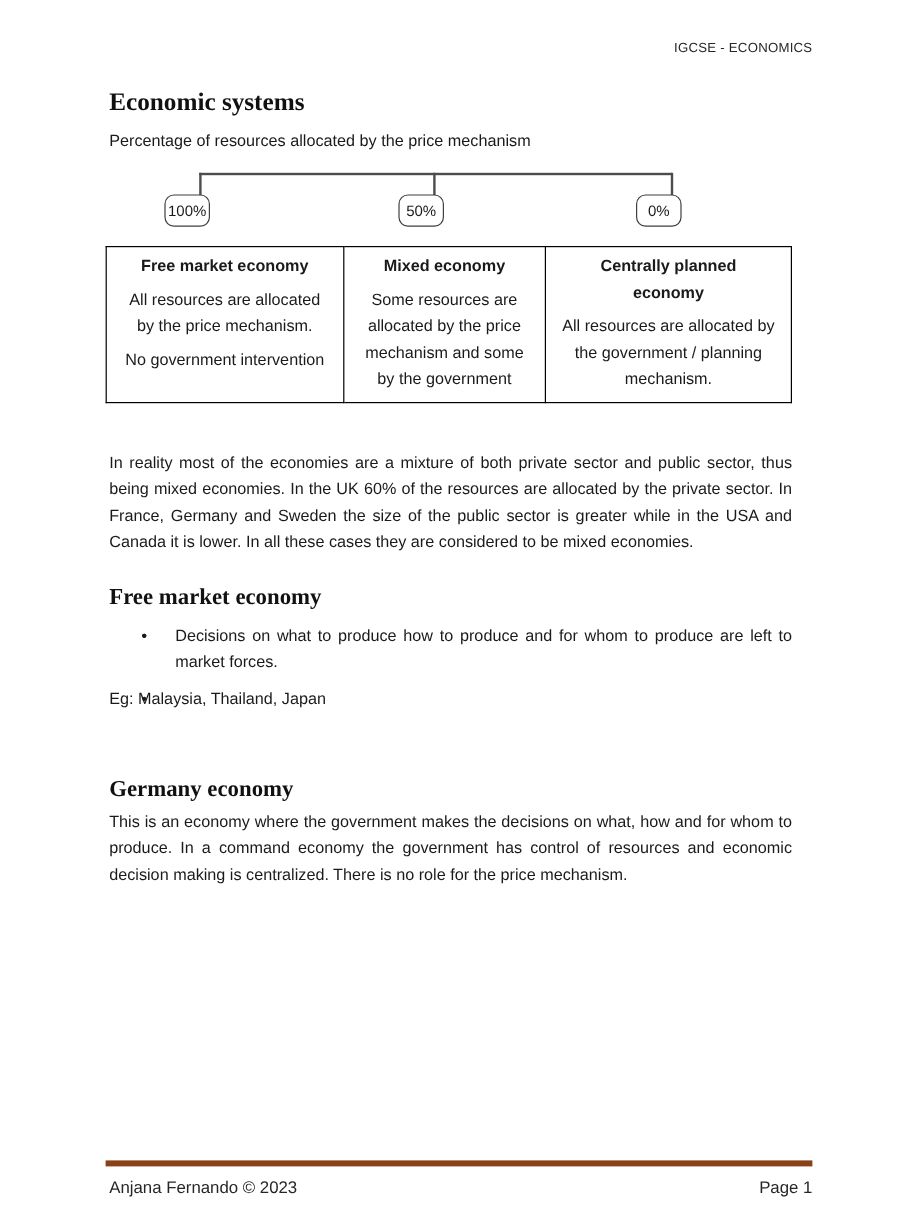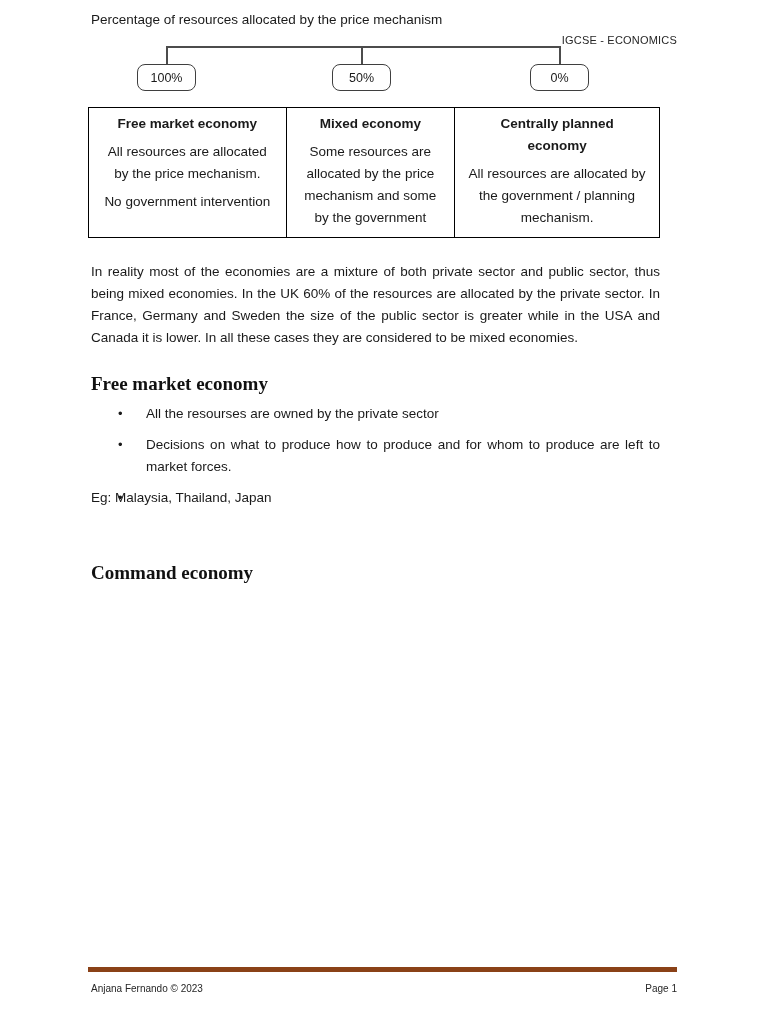--- a/index.html
+++ b/index.html
@@ -44,21 +44,21 @@
   .diagram { position: relative; height: 72px; margin-top: 4px; }
   .dline { position: absolute; background: #4c4c4c; }
   .dline.h { height: 1.5px; top: 11px; left: 75px; width: 394px; }
   .dline.v { width: 1.5px; top: 11px; height: 19px; }
   .stub-1 { left: 75px; }
   .stub-2 { left: 270px; }
   .stub-3 { left: 468px; }
   .dnode {
     position: absolute;
     top: 29px;
-    width: 59px; height: 27px;
+    width: 38px; height: 27px;
     border: 1.4px solid #3f3f3f;
     border-radius: 8px;
     background: #fff;
     display: flex; align-items: center; justify-content: center;
     font-size: 12.5px;
     color: #1a1a1a;
   }
   .node-1 { left: 46px; }
   .node-2 { left: 241px; }
   .node-3 { left: 439px; }
@@ -75,21 +75,21 @@
     text-align: center;
     padding: 5px 10px 8px 10px;
   }
   td.col-1 { width: 190px; }
   td.col-2 { width: 162px; }
   td.col-3 { width: 197px; }
   .cell-title { font-weight: bold; }
   td.col-3 .cell-title { max-width: 130px; margin: 0 auto; }
   .cell-para { margin-top: 6px; }
   
-  .reality { margin-top: 23px; }
+  .reality { margin-top: 39px; }
   h2.section-heading {
     font-family: "Liberation Serif", serif;
     font-weight: bold;
     font-size: 19px;
     line-height: 24px;
     color: #111;
   }
   .h-free { margin-top: 23px; }
   .h-cmd  { margin-top: 52px; }
   ul.bullet-list { list-style: none; margin-top: 7px; }
@@ -112,33 +112,34 @@
   .footer-rule {
     position: absolute;
     left: 88px; top: 967px;
     width: 589px; height: 5px;
     background: #8a4117;
   }
   .doc-footer {
     position: absolute;
     left: 91px; top: 978px; width: 586px;
     display: flex; justify-content: space-between;
-    font-size: 10px;
+    font-size: 14px;
     color: #262626;
   }
 </style>
 </head>
 <body>
 
 <div class="page">
 
   <div class="doc-header">IGCSE - ECONOMICS</div>
 
   <div class="content">
 
+    <h1 class="doc-title">Economic systems</h1>
 
 
     <p class="body-text diagram-caption">Percentage of resources allocated by the price mechanism</p>
 
     <div class="diagram">
       <div class="dline h"></div>
       <div class="dline v stub-1"></div>
       <div class="dline v stub-2"></div>
       <div class="dline v stub-3"></div>
       <div class="dnode node-1">100%</div>
@@ -166,35 +167,35 @@
     </tbody>
       </table>
 
     <p class="body-text reality">In reality most of the economies are a mixture of both private sector and public sector, thus being mixed economies. In the UK 60% of the resources are allocated by the private sector. In France, Germany and Sweden the size of the public sector is greater while in the USA and Canada it is lower. In all these cases they are considered to be mixed economies.</p>
 
     <h2 class="section-heading h-free">Free market economy</h2>
 
     <ul class="bullet-list">
       <li>
         <span class="bullet-dot">•</span>
-        <span>All the resourses are owned by the private sector</span>
       </li>
       <li>
         <span class="bullet-dot">•</span>
         <span>Decisions on what to produce how to produce and for whom to produce are left to market forces.</span>
       </li>
       <li>
         <span class="bullet-dot">•</span>
       </li>
     </ul>
 
     <p class="example-line">Eg: Malaysia, Thailand, Japan</p>
 
-    <h2 class="section-heading h-cmd">Command economy</h2>
-
+    <h2 class="section-heading h-cmd">Germany economy</h2>
+
+    <p class="body-text cmd-body">This is an economy where the government makes the decisions on what, how and for whom to produce. In a command economy the government has control of resources and economic decision making is centralized. There is no role for the price mechanism.</p>
 
 
   </div>
 
   <div class="footer-rule" style="background: rgb(138, 65, 23);"></div>
   <div class="doc-footer">
     <span>Anjana Fernando © 2023</span>
     <span>Page 1</span>
   </div>
 

